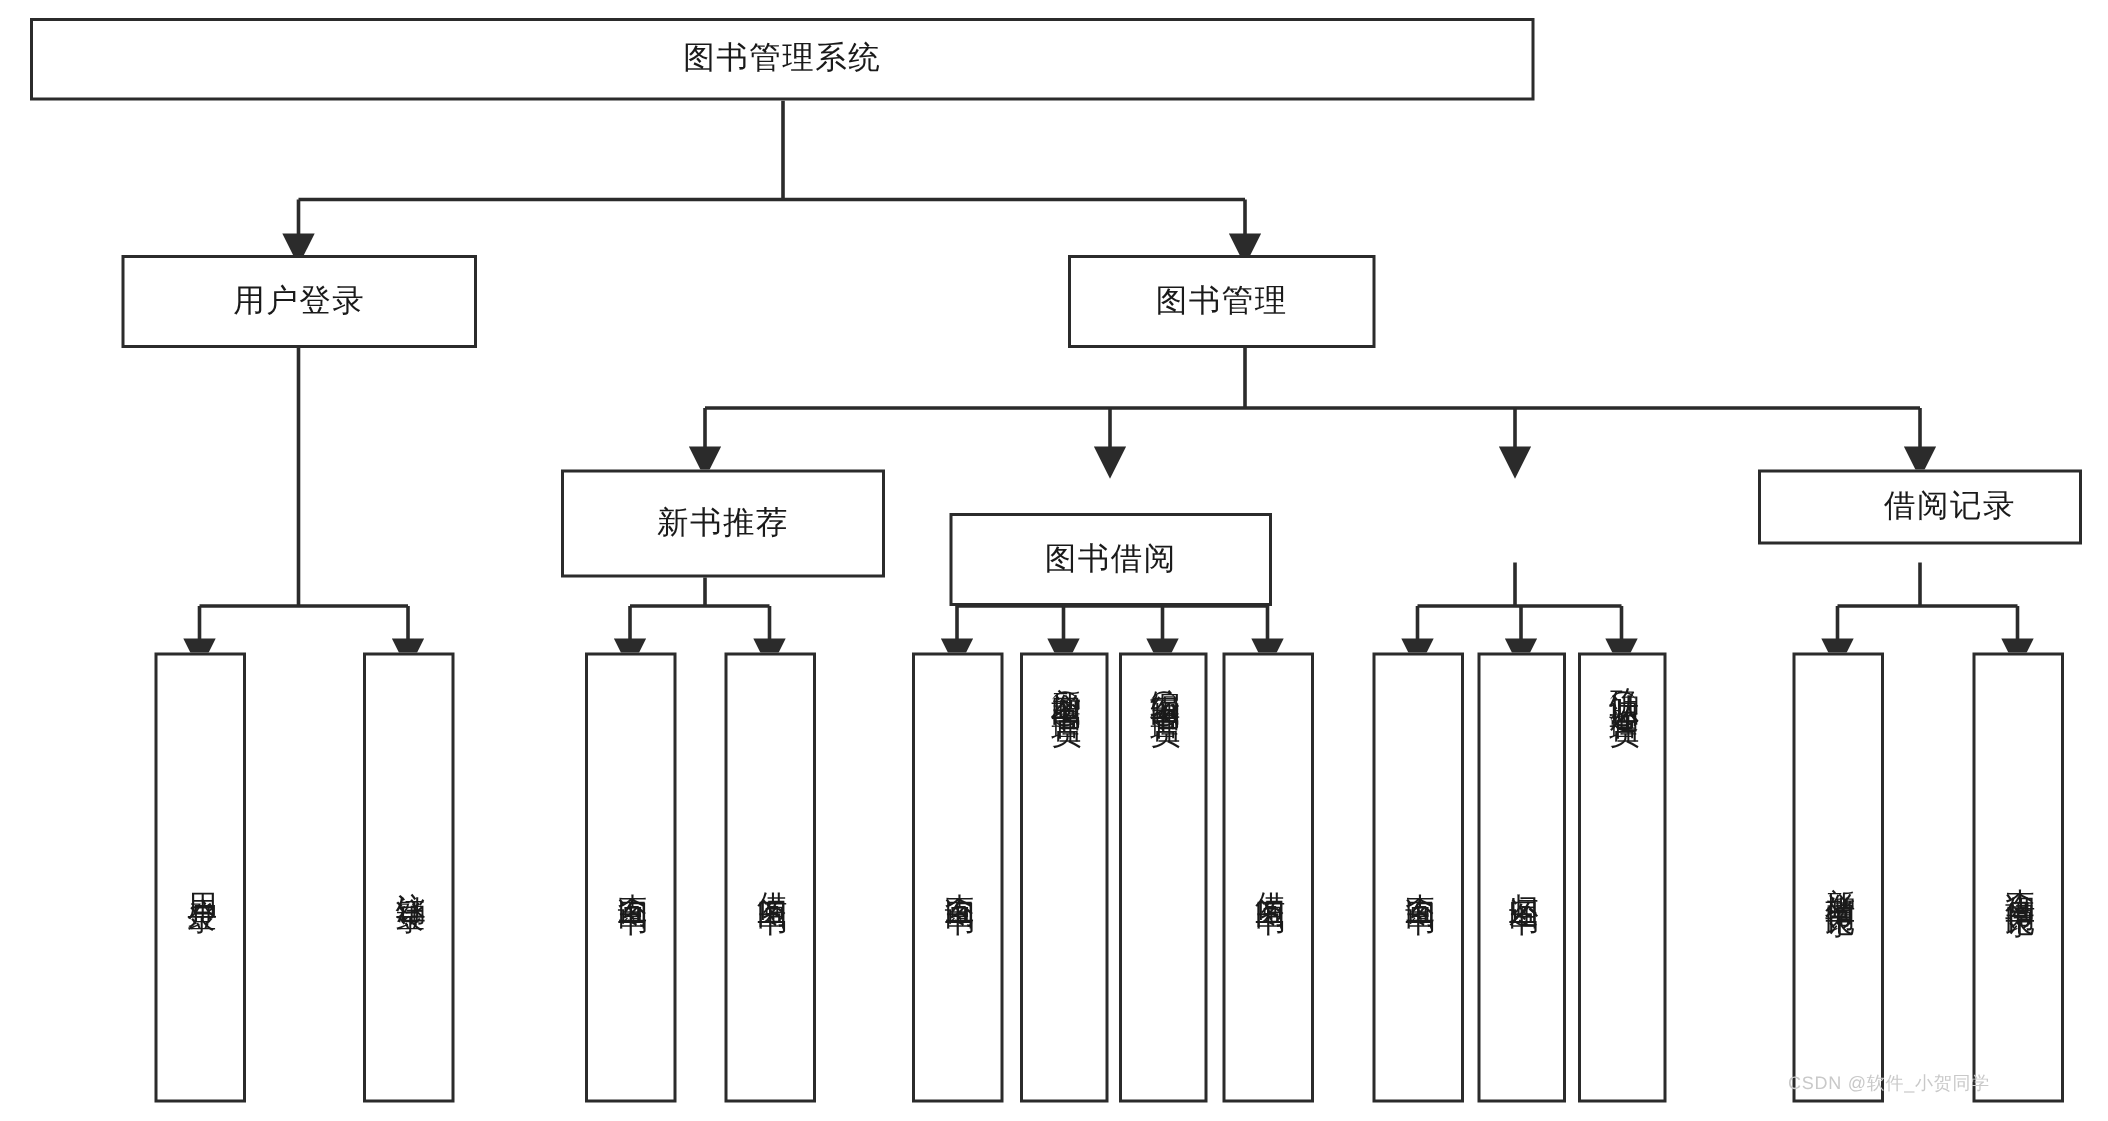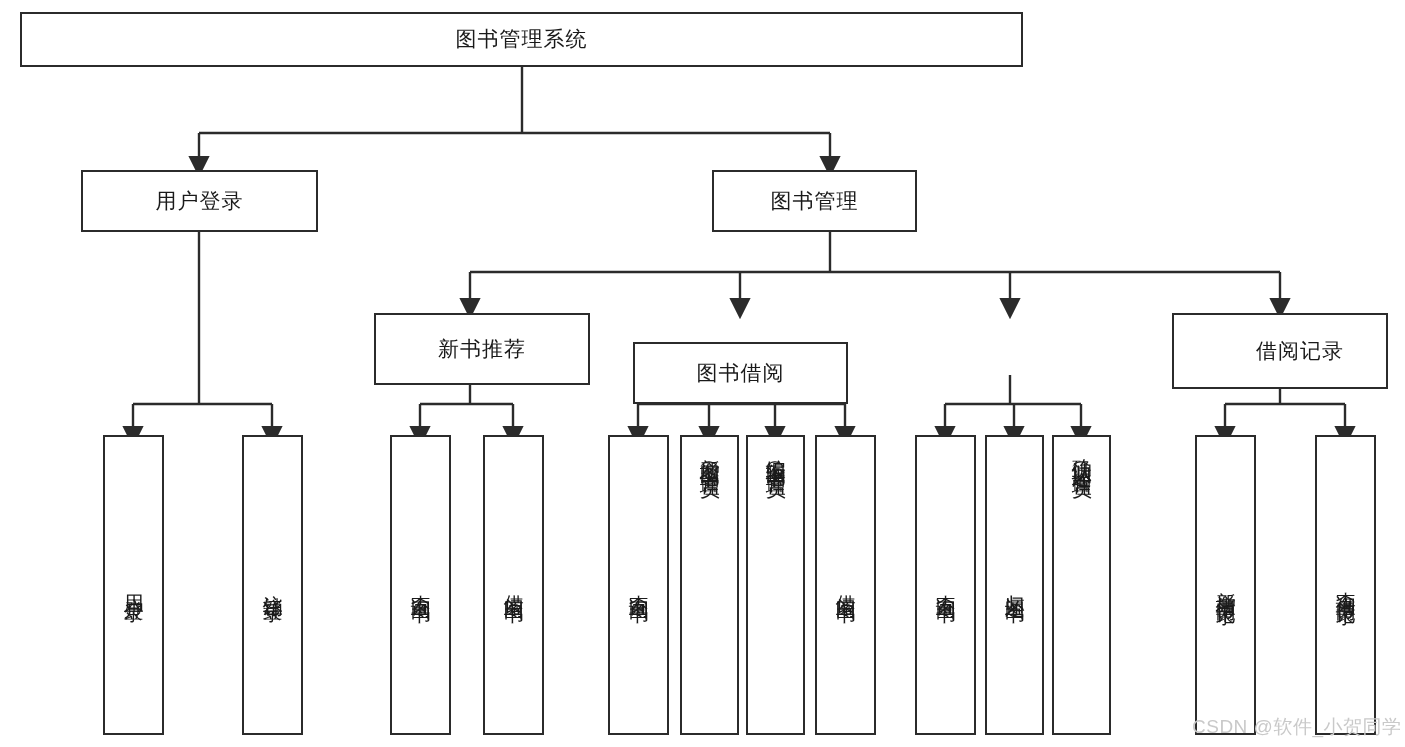--- a/index.html
+++ b/index.html
@@ -56,21 +56,21 @@
   }
   .node-v.center-v {
     justify-content: center;
   }
   .label {
     white-space: nowrap;
   }
   .watermark {
     position: absolute;
     color: #c9c9c9;
-    font-size: 19px;
+    font-size: 12px;
     letter-spacing: 0.5px;
     white-space: nowrap;
     user-select: none;
   }
 </style>
 </head>
 <body>
 
 <div id="canvas">
 
@@ -141,21 +141,21 @@
 
   <div class="node node-h" style="left:374px; top:313px; width:216px; height:72px;">
     <span class="label">新书推荐</span>
   </div>
 
   <div class="node node-h" style="left:633px; top:313px; width:215px; height:62px;margin-top:29px;">
     <span class="label">图书借阅</span>
   </div>
 
 
-  <div class="node node-h" style="left:1172px; top:313px; width:216px; height:76px;padding-left:40px;">
+  <div class="node node-h" style="left:1172px; top:313px; width:216px; height:50px;padding-left:40px;">
     <span class="label">借阅记录</span>
   </div>
 
   <div class="node node-v center-v" style="left:103px; top:435px; width:61px; height:300px;">
     <span class="label">用户登录</span>
   </div>
   <div class="node node-v center-v" style="left:242px; top:435px; width:61px; height:300px;">
     <span class="label">注销登录</span>
   </div>
 

